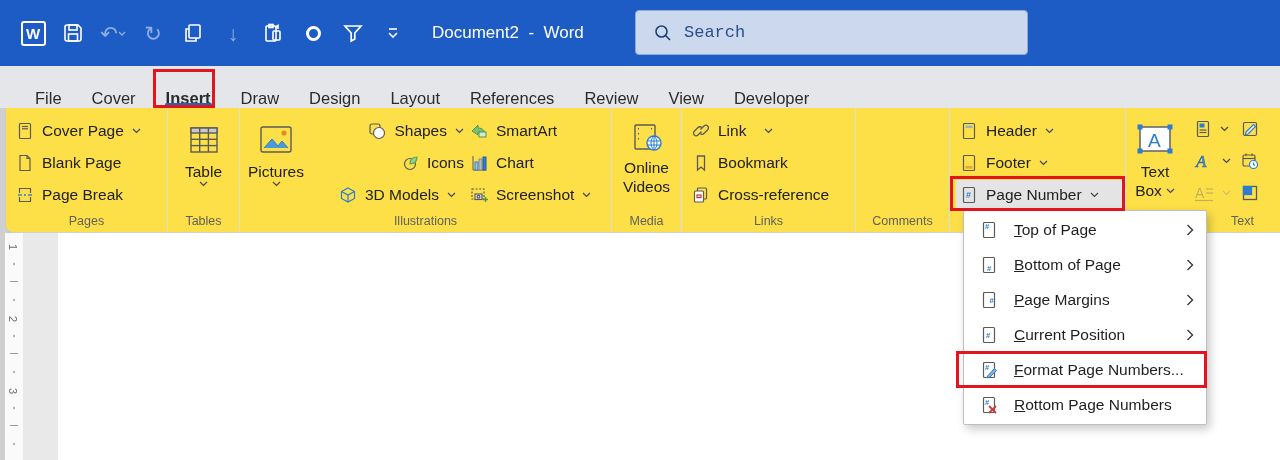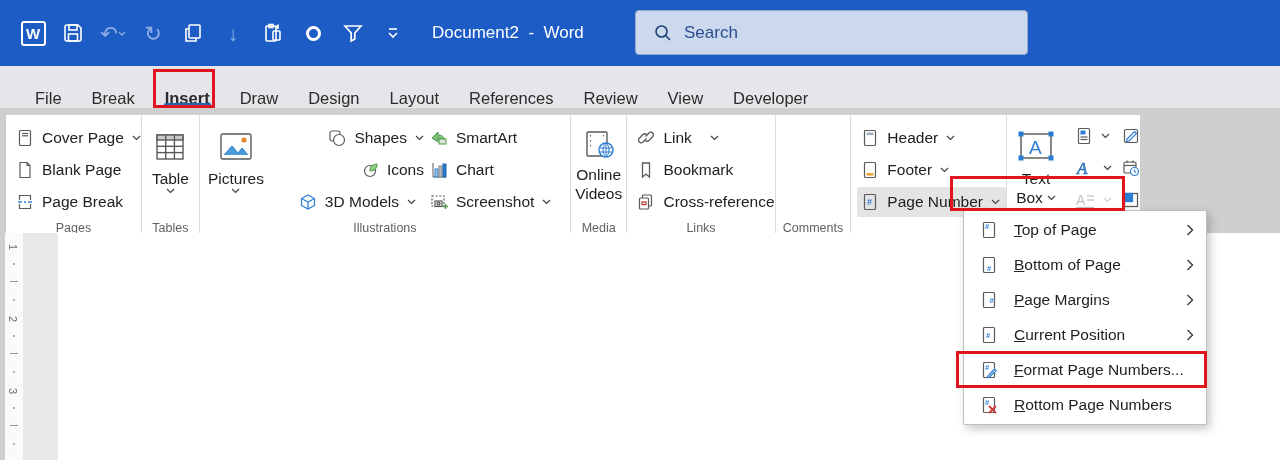--- a/index.html
+++ b/index.html
@@ -17,35 +17,35 @@
   .logo-box { width:25px; height:25px; border:2px solid #fff; border-radius:3px;
     display:flex; align-items:center; justify-content:center;
     font-weight:bold; font-size:15px; color:#fff; }
   .ring { width:15px; height:15px; border:3.5px solid #fff; border-radius:50%; }
   .uchar { font-size:21px; line-height:1; color:#fff; }
   .doc-title { color:#fff; font-size:17px; margin-left:26px; white-space:pre; }
   .searchbox { position:absolute; left:635px; top:10px; width:393px; height:45px;
     background:#ccd8ed; border:1px solid #93aacf; border-radius:4px;
     display:flex; align-items:center; padding-left:18px; gap:12px; }
   .searchbox input { border:none; outline:none; background:transparent;
-    font-size:17px; color:#1d4077; width:300px; font-family:Liberation Sans, sans-serif; }
+    font-size:17px; color:#1d4077; width:300px; font-family:Liberation Mono, monospace; }
   .searchbox input::placeholder { color:#2a4f8c; opacity:1; }
 
   
   .tabrow { position:absolute; left:0; top:66px; width:1280px; height:42px;
     background:#e4e6e9; display:flex; align-items:stretch; padding-left:20px; }
   .tab { position:relative; display:flex; align-items:flex-end; padding:0 15px;
     font-size:16.5px; color:#2b2b2b; cursor:default; }
   .tab.active { font-weight:bold; }
   .tab.active .underline { position:absolute; left:14px; right:14px; bottom:2px;
     height:3.5px; background:#2464b8; border-radius:2px; }
 
   
-  .ribbon { position:absolute; left:6px; top:115px; width:1134px; height:125px;
-    background:#ffffff; border-bottom:1px solid #d1d1d1; border-bottom-left-radius:8px;
+  .ribbon { position:absolute; left:6px; top:108px; width:1274px; height:125px;
+    background:#fde047; border-bottom:1px solid #d1d1d1; border-bottom-left-radius:8px;
     display:flex; box-shadow:0 1px 2px rgba(0,0,0,.07); }
   .group { position:relative; height:100%; border-right:1px solid #dcdcdc; padding-top:8px; }
   .group:last-child { border-right:none; }
   .glabel { position:absolute; bottom:4px; left:0; width:100%; text-align:center;
     font-size:12.5px; color:#616161; }
   .rows { display:flex; flex-direction:column; gap:2px; padding-left:10px; }
   .rrow { display:flex; align-items:center; gap:8px; height:30px;
     font-size:15.5px; color:#212121; white-space:nowrap; }
   .rrow svg { flex:none; }
   .bigbtn { display:flex; flex-direction:column; align-items:center;
@@ -145,21 +145,21 @@
       </svg>
       <input type="text" placeholder="Search" style="">
     </div>
   </div>
 
   <div class="tabrow">
     <div class="tab">
         <span>File</span>
       </div>
     <div class="tab">
-        <span>Break</span>
+        <span>Cover</span>
       </div>
     <div class="tab active">
         <span>Insert</span>
         <span class="underline"></span>
       </div>
     <div class="tab">
         <span>Draw</span>
       </div>
     <div class="tab">
         <span>Design</span>

